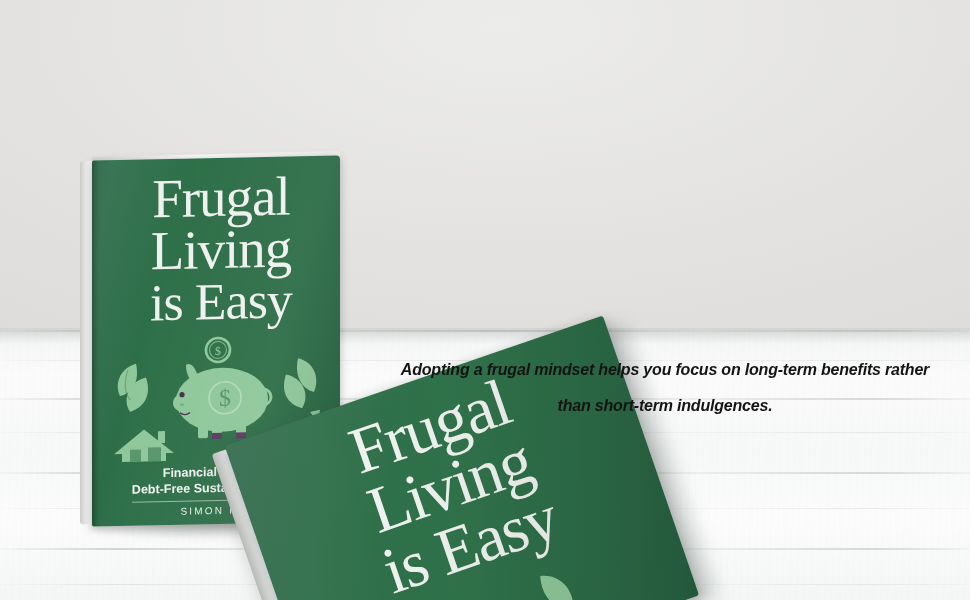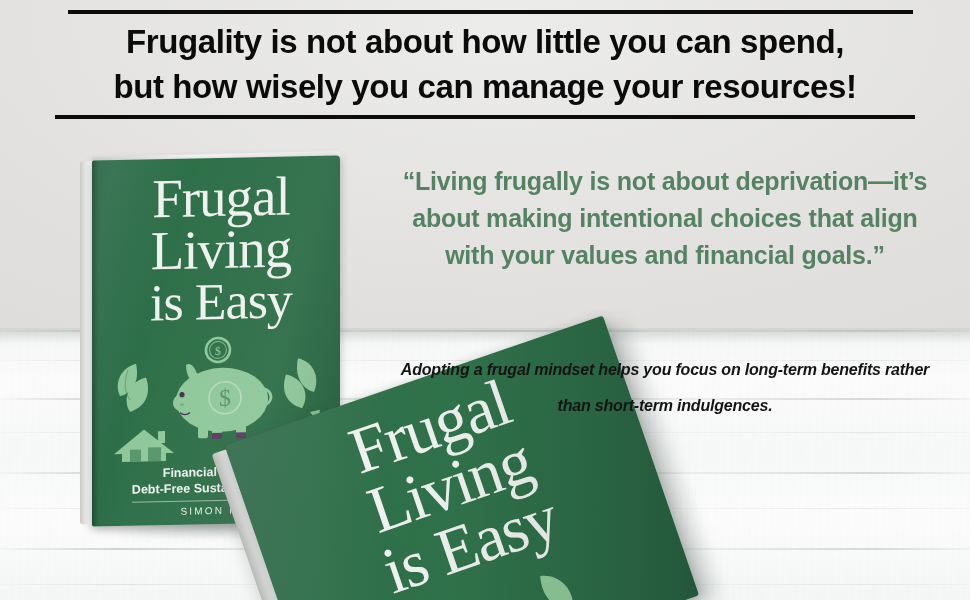--- a/index.html
+++ b/index.html
@@ -295,26 +295,20 @@
   <div class="table-shadow-top"></div>
   <div class="plank-line" style="top:330px"></div>
   <div class="plank-line soft" style="top:360px"></div>
   <div class="plank-line" style="top:398px"></div>
   <div class="plank-line soft" style="top:432px"></div>
   <div class="plank-line" style="top:472px"></div>
   <div class="plank-line soft" style="top:508px"></div>
   <div class="plank-line" style="top:548px"></div>
   <div class="plank-line soft" style="top:584px"></div>
 
-  <div class="headline">
-    <div class="rule top"></div>
-    <div class="headline-text">Frugality is not about how little you can spend,
-but how wisely you can manage your resources!</div>
-    <div class="rule bottom"></div>
-  </div>
 
   <div class="book1-wrap">
     <div class="book1-shadow"></div>
     <div class="book1-pages"></div>
     <div class="book1-top-edge"></div>
 
     <div class="book1-cover">
 
       <div class="bk-title">
         <div>Frugal</div>
@@ -424,16 +418,15 @@
               <rect x="252" y="100" width="10" height="30"></rect>
               <path d="M238 98 L256 82 L276 90" stroke="#8fc79a" stroke-width="4" fill="none" stroke-linecap="round"></path>
             </g>
           </g>
         </svg>
       </div>
       <div class="book2-gloss"></div>
     </div>
   </div>
 
-  <div class="quote">“Living frugally is not about deprivation—it’s about making intentional choices that align with your values and financial goals.”</div>
   <div class="subtext">Adopting a frugal mindset helps you focus on long-term benefits rather than short-term indulgences.</div>
 
 </div>
 
 </body></html>

